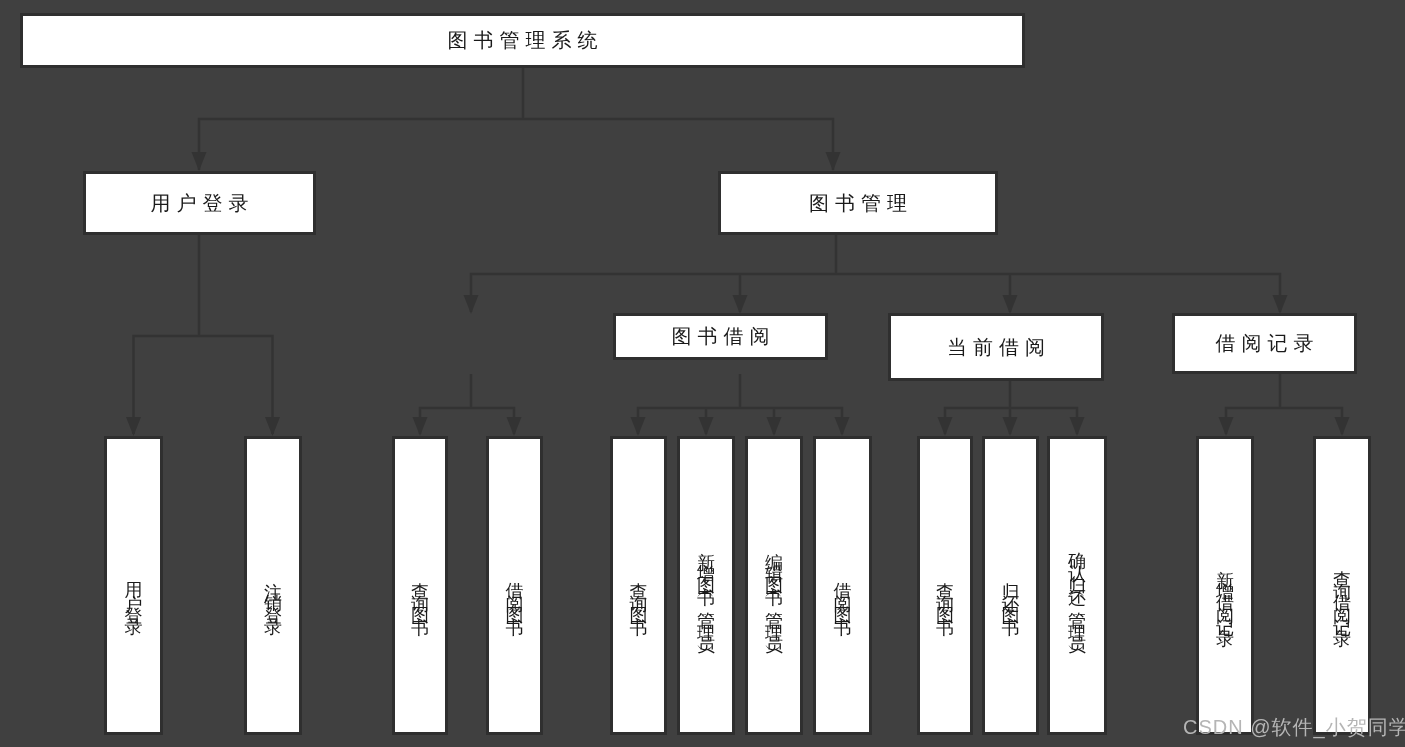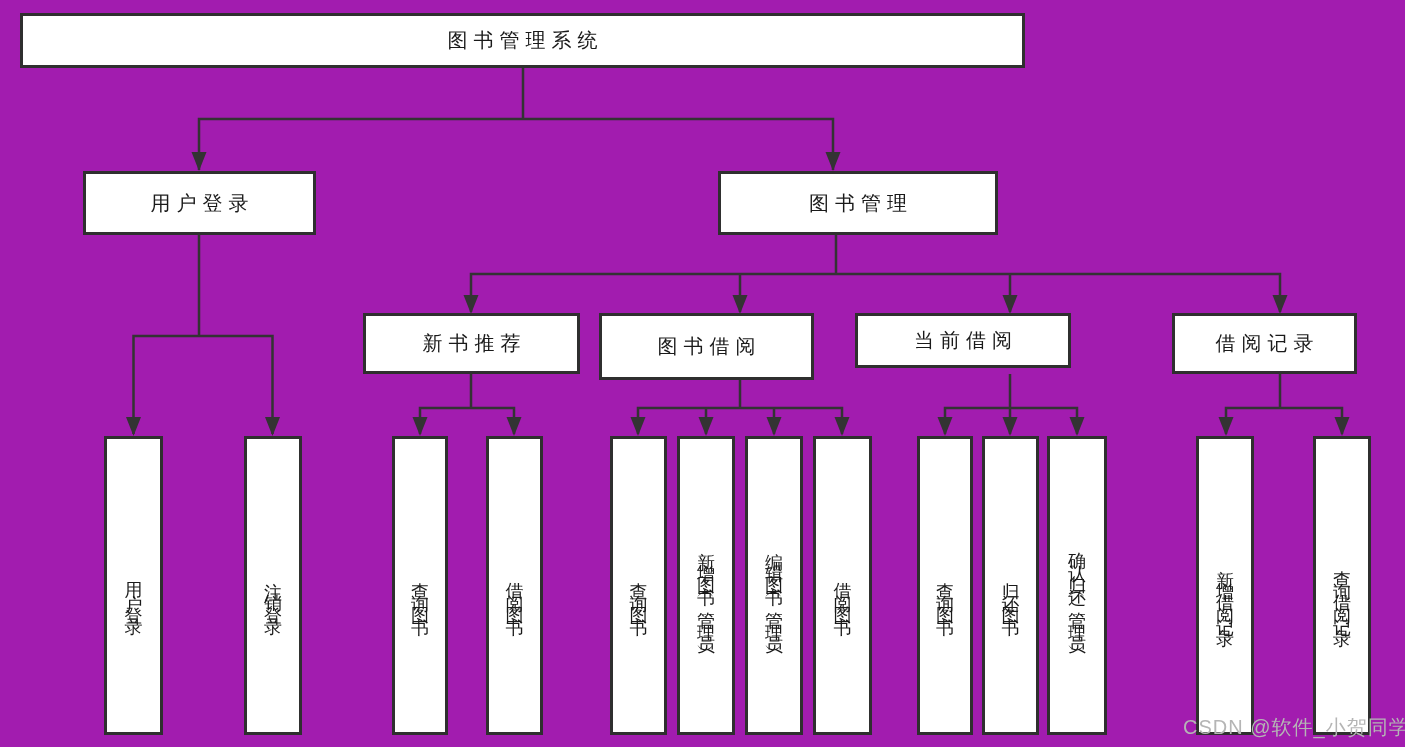--- a/index.html
+++ b/index.html
@@ -5,21 +5,21 @@
   html, body {
     margin: 0;
     padding: 0;
     background: #ffffff;
     font-family: "Liberation Sans", "DejaVu Sans", sans-serif;
   }
   #stage {
     position: relative;
     width: 1405px;
     height: 747px;
-    background: #a21caf;
+    background: #404040;
     overflow: hidden;
   }
   #connector-layer {
     position: absolute;
     left: 0;
     top: 0;
     width: 1405px;
     height: 747px;
     pointer-events: none;
   }
@@ -102,27 +102,24 @@
     <span class="h-label">图书管理系统</span>
   </div>
 
   <div class="node" style="left:83px; top:171px; width:233px; height:64px;">
     <span class="h-label">用户登录</span>
   </div>
   <div class="node" style="left:718px; top:171px; width:280px; height:64px;">
     <span class="h-label">图书管理</span>
   </div>
 
-  <div class="node" style="left:363px; top:313px; width:217px; height:61px;">
-    <span class="h-label">新书推荐</span>
-  </div>
-  <div class="node" style="left:599px; top:313px; width:215px; height:67px;">
+  <div class="node" style="left:613px; top:313px; width:215px; height:47px;">
     <span class="h-label">图书借阅</span>
   </div>
-  <div class="node" style="left:855px; top:313px; width:216px; height:55px;text-align:center;">
+  <div class="node" style="left:888px; top:313px; width:216px; height:68px;text-align:center;">
     <span class="h-label">当前借阅</span>
   </div>
   <div class="node" style="left:1172px; top:313px; width:185px; height:61px;">
     <span class="h-label">借阅记录</span>
   </div>
 
   <div class="node" style="left:104px; top:436px; width:59px; height:299px;">
     <span class="v-text">用户登录</span>
   </div>
   <div class="node" style="left:244px; top:436px; width:58px; height:299px;">

